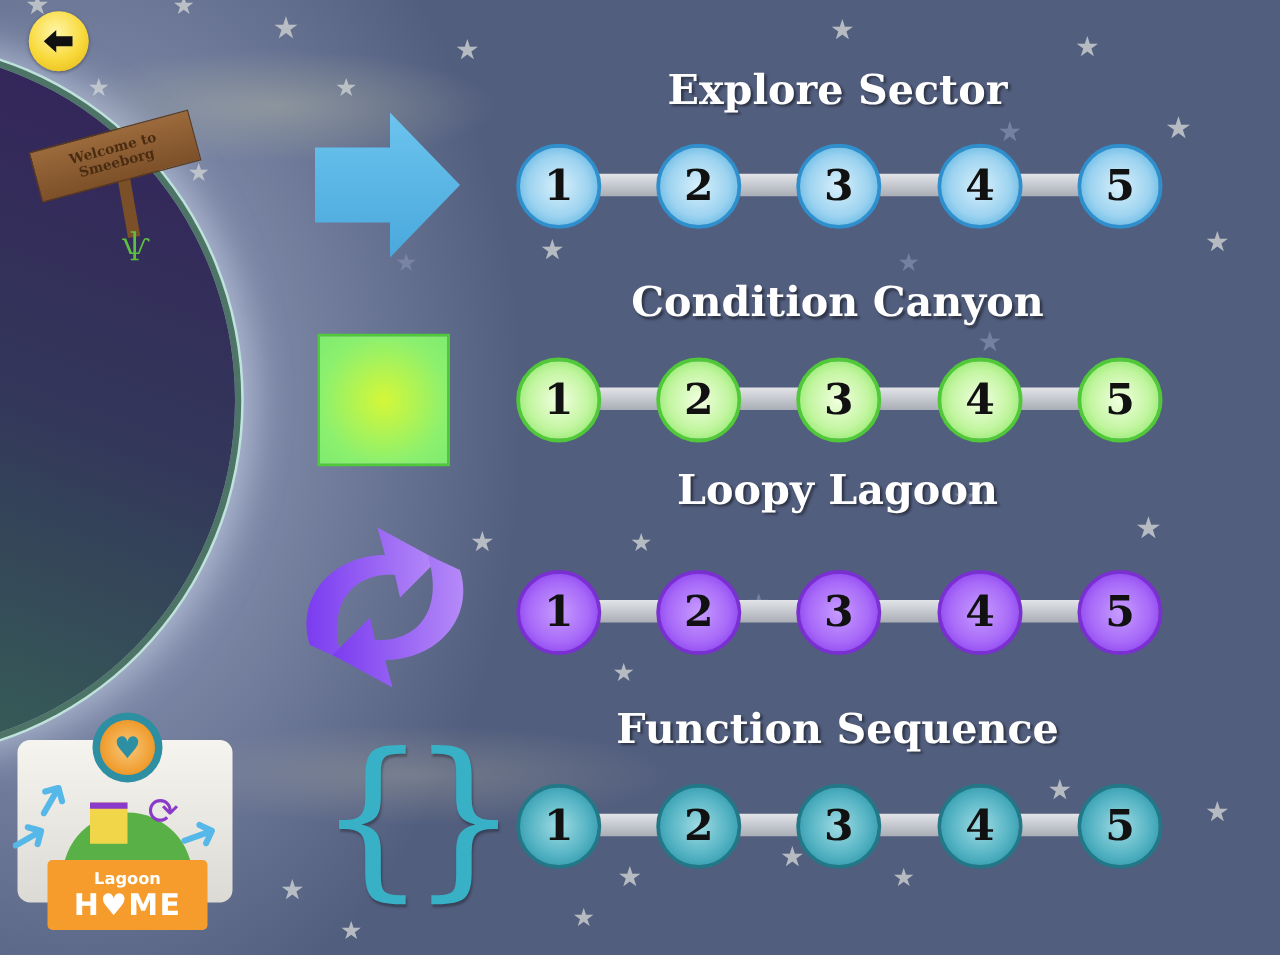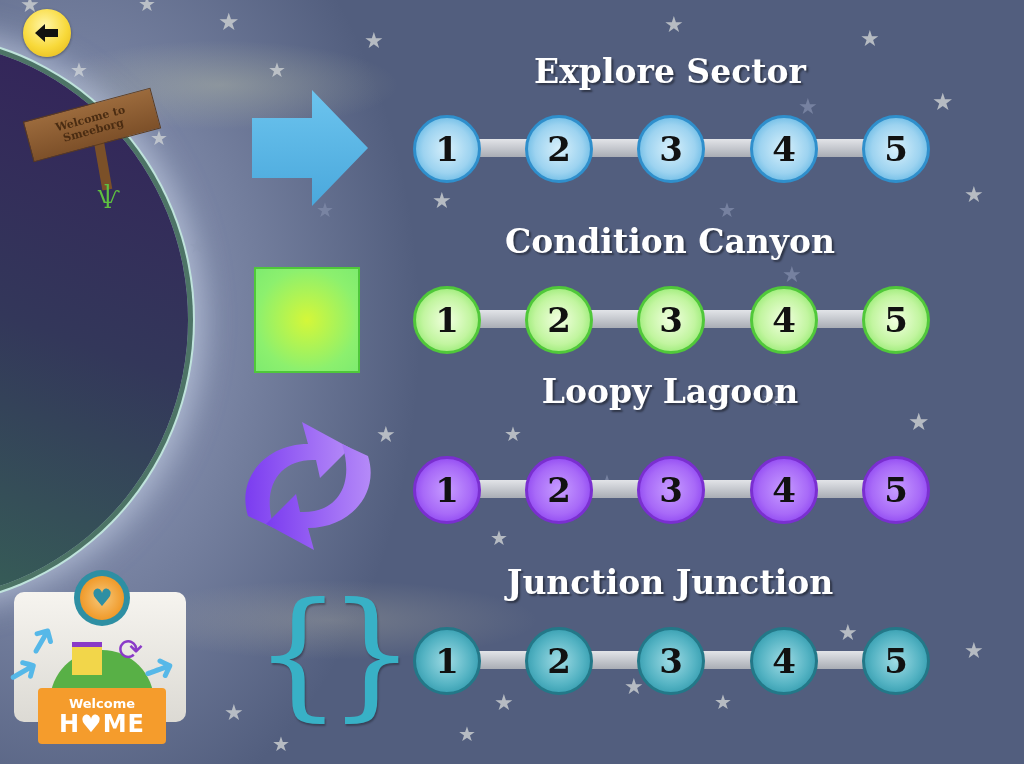--- a/index.html
+++ b/index.html
@@ -108,21 +108,21 @@
     <div class="hill"></div>
     <span class="home-arrow" style="left:0px;top:80px;transform:rotate(-30deg)">➜</span>
     <span class="home-arrow" style="left:18px;top:50px;transform:rotate(-60deg)">➜</span>
     <span class="home-arrow" style="left:136px;top:78px;transform:rotate(-20deg)">➜</span>
     <div class="home-block"></div>
     <span class="home-loop">⟳</span>
     <div class="badge">
       <div class="badge-inner">♥</div>
     </div>
     <div class="home-label">
-      <span class="small">Welcome</span>
+      <span class="small">Lagoon</span>
       <span class="big">H♥ME</span>
     </div>
   </div>
 
   <div class="row" style="top:0">
     <div class="row-title" style="top:52px">Explore Sector</div>
     <svg class="row-icon arrow-shape" style="left:250px;top:90px" viewBox="0 0 118 118">
       <defs>
           <linearGradient id="ga" x1="0" y1="0" x2="0" y2="1">
             <stop offset="0" stop-color="#6cc4ee"></stop>
@@ -164,21 +164,21 @@
     </svg>
     <div class="track" style="top:480px"></div>
     <div class="node purple" style="left:413px;top:456px">1</div>
     <div class="node purple" style="left:525px;top:456px">2</div>
     <div class="node purple" style="left:637px;top:456px">3</div>
     <div class="node purple" style="left:750px;top:456px">4</div>
     <div class="node purple" style="left:862px;top:456px">5</div>
   </div>
 
   <div class="row" style="top:0">
-    <div class="row-title" style="top:563px">Junction Junction</div>
+    <div class="row-title" style="top:563px">Function Sequence</div>
     <div class="braces">{}</div>
     <div class="track" style="top:651px"></div>
     <div class="node teal" style="left:413px;top:627px">1</div>
     <div class="node teal" style="left:525px;top:627px">2</div>
     <div class="node teal" style="left:637px;top:627px">3</div>
     <div class="node teal" style="left:750px;top:627px">4</div>
     <div class="node teal" style="left:862px;top:627px">5</div>
   </div>
 </div>
 

